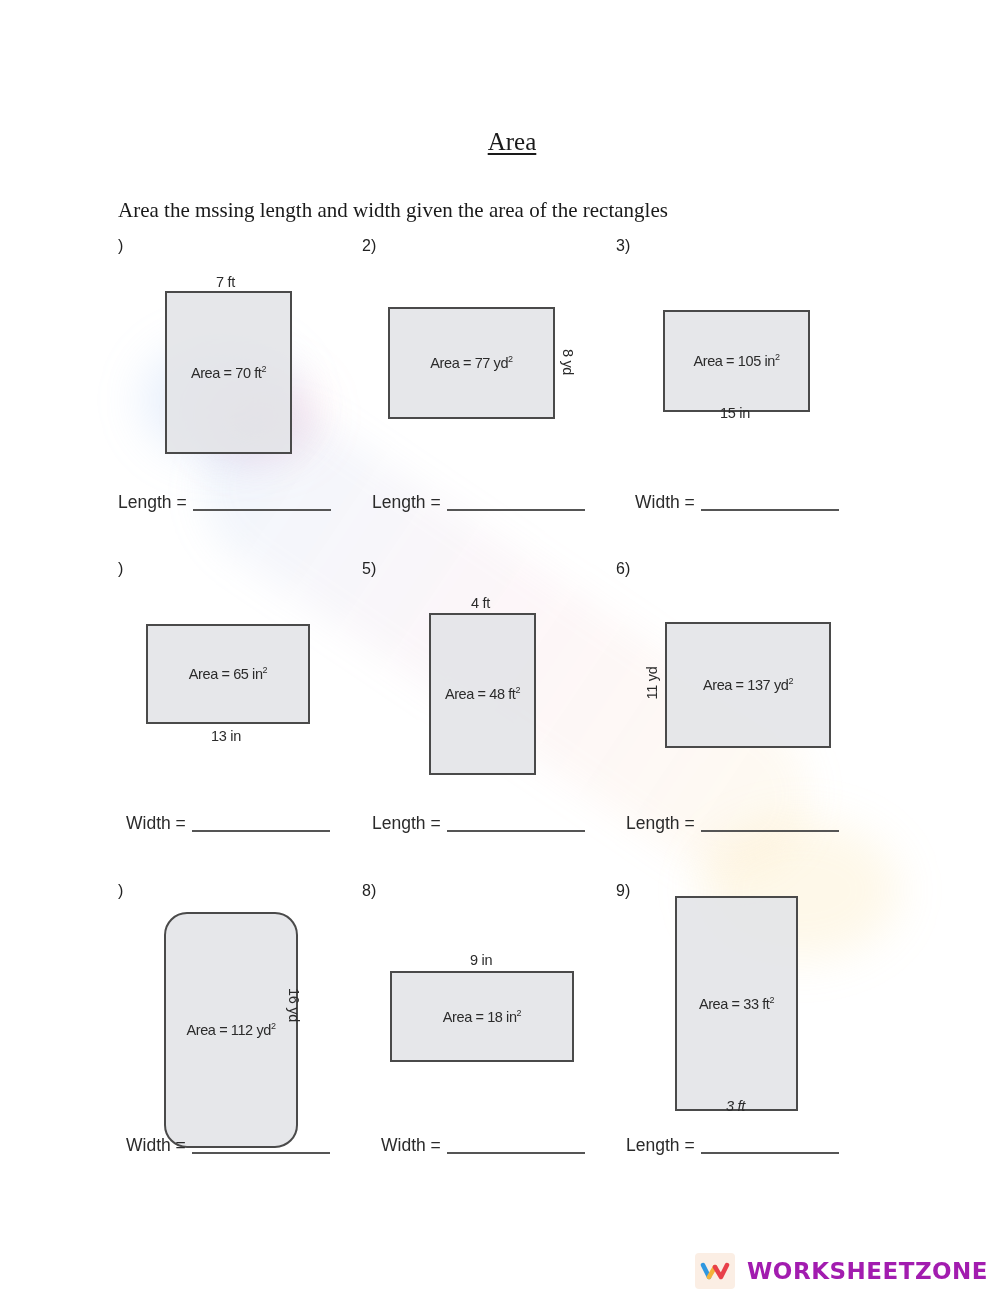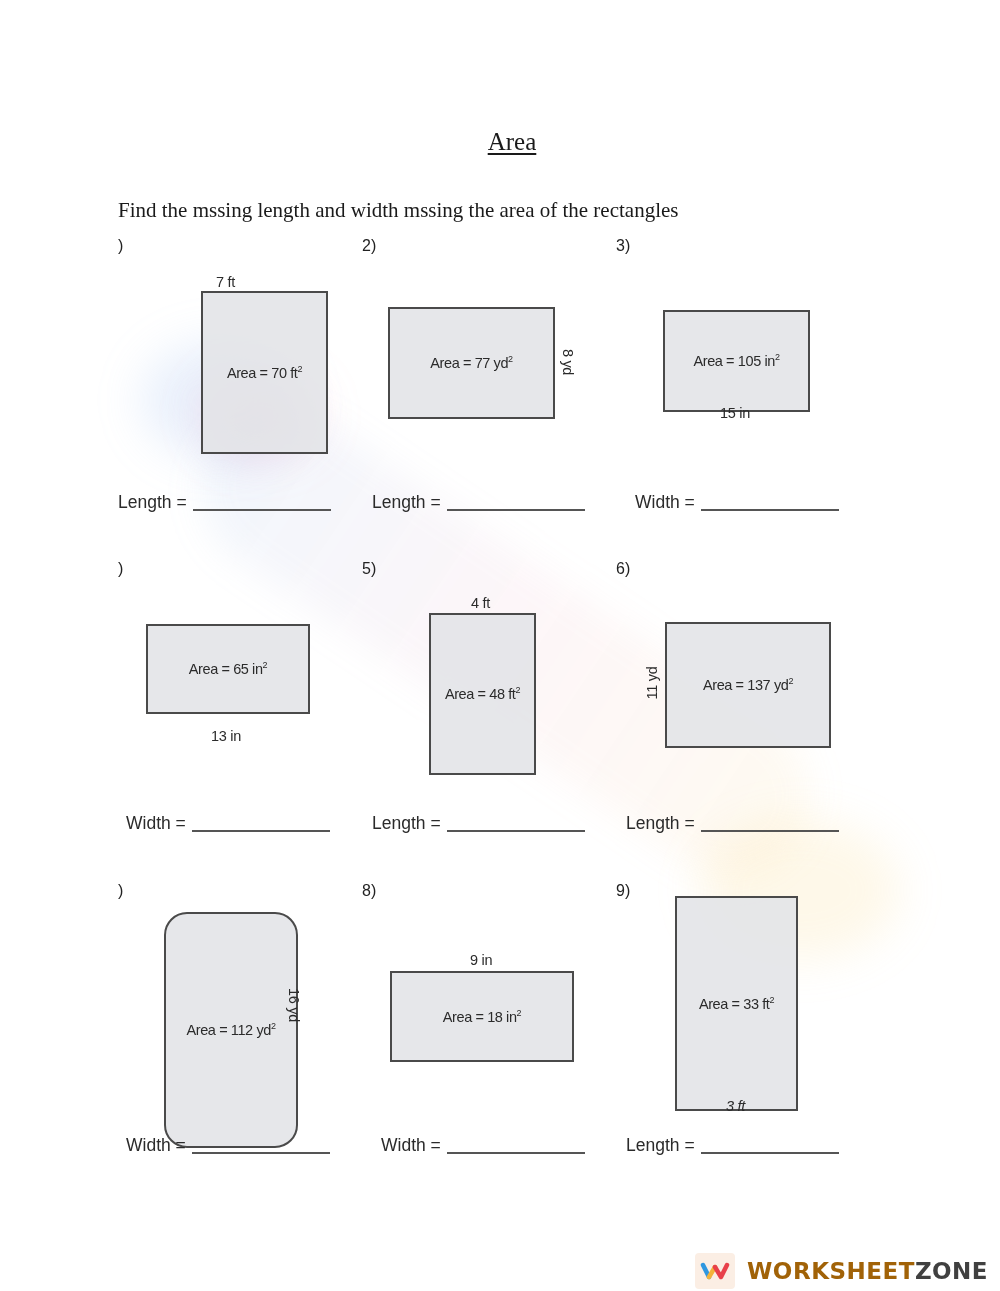--- a/index.html
+++ b/index.html
@@ -54,38 +54,38 @@
       position: absolute; left: 695px; top: 1253px; display: flex; align-items: center;
     }
     .logo-mark {
       width: 40px; height: 36px; background: #fbeee4; border-radius: 4px;
       display: flex; align-items: center; justify-content: center;
     }
     .logo-text {
       margin-left: 12px; font-family: "DejaVu Sans", sans-serif; font-weight: bold;
       font-size: 23px; letter-spacing: 0.5px;
     }
-    .logo-text .a { color: #a16207; }
-    .logo-text .b { color: #404040; }
+    .logo-text .a { color: #a21caf; }
+    .logo-text .b { color: #a21caf; }
   </style>
 </head>
 <body>
 
 <div class="watermark"></div>
 <div class="wm-blob" style="left:140px;top:340px;width:160px;height:120px;background:rgba(140,180,240,0.18);"></div>
 <div class="wm-blob" style="left:200px;top:370px;width:120px;height:90px;background:rgba(240,130,160,0.16);"></div>
 <div class="wm-blob" style="left:700px;top:820px;width:200px;height:140px;background:rgba(250,210,120,0.16);"></div>
 
 <h1 class="title" style="margin:12px;font-weight:normal;">Area</h1>
-<div class="instructions">Find the mssing length and width mssing the area of the rectangles</div>
+<div class="instructions">Area the mssing length and width given the area of the rectangles</div>
 
 <div>
   <div class="num" style="left:118px;top:237px;">)</div>
   <div class="dim" style="left:216px;top:274px;">7 ft</div>
-  <div class="rect" style="left:165px;top:291px;width:127px;height:163px;margin-left:36px;">
+  <div class="rect" style="left:165px;top:291px;width:127px;height:163px;">
     <span class="area-label"><span>Area = 70 ft</span><sup>2</sup></span>
   </div>
   <div class="answer" style="left:118px;top:492px;">
     <span>Length =</span>
     <span class="line"></span>
   </div>
 </div>
 
 <div>
   <div class="num" style="left:362px;top:237px;">2)</div>
@@ -106,21 +106,21 @@
   </div>
   <div class="dim" style="left:720px;top:405px;">15 in</div>
   <div class="answer" style="left:635px;top:492px;">
     <span>Width =</span>
     <span class="line"></span>
   </div>
 </div>
 
 <div>
   <div class="num" style="left:118px;top:560px;">)</div>
-  <div class="rect" style="left:146px;top:624px;width:164px;height:90px;">
+  <div class="rect" style="left:146px;top:624px;width:164px;height:100px;">
     <span class="area-label"><span>Area = 65 in</span><sup>2</sup></span>
   </div>
   <div class="dim" style="left:211px;top:728px;">13 in</div>
   <div class="answer" style="left:126px;top:813px;">
     <span>Width =</span>
     <span class="line"></span>
   </div>
 </div>
 
 <div>

